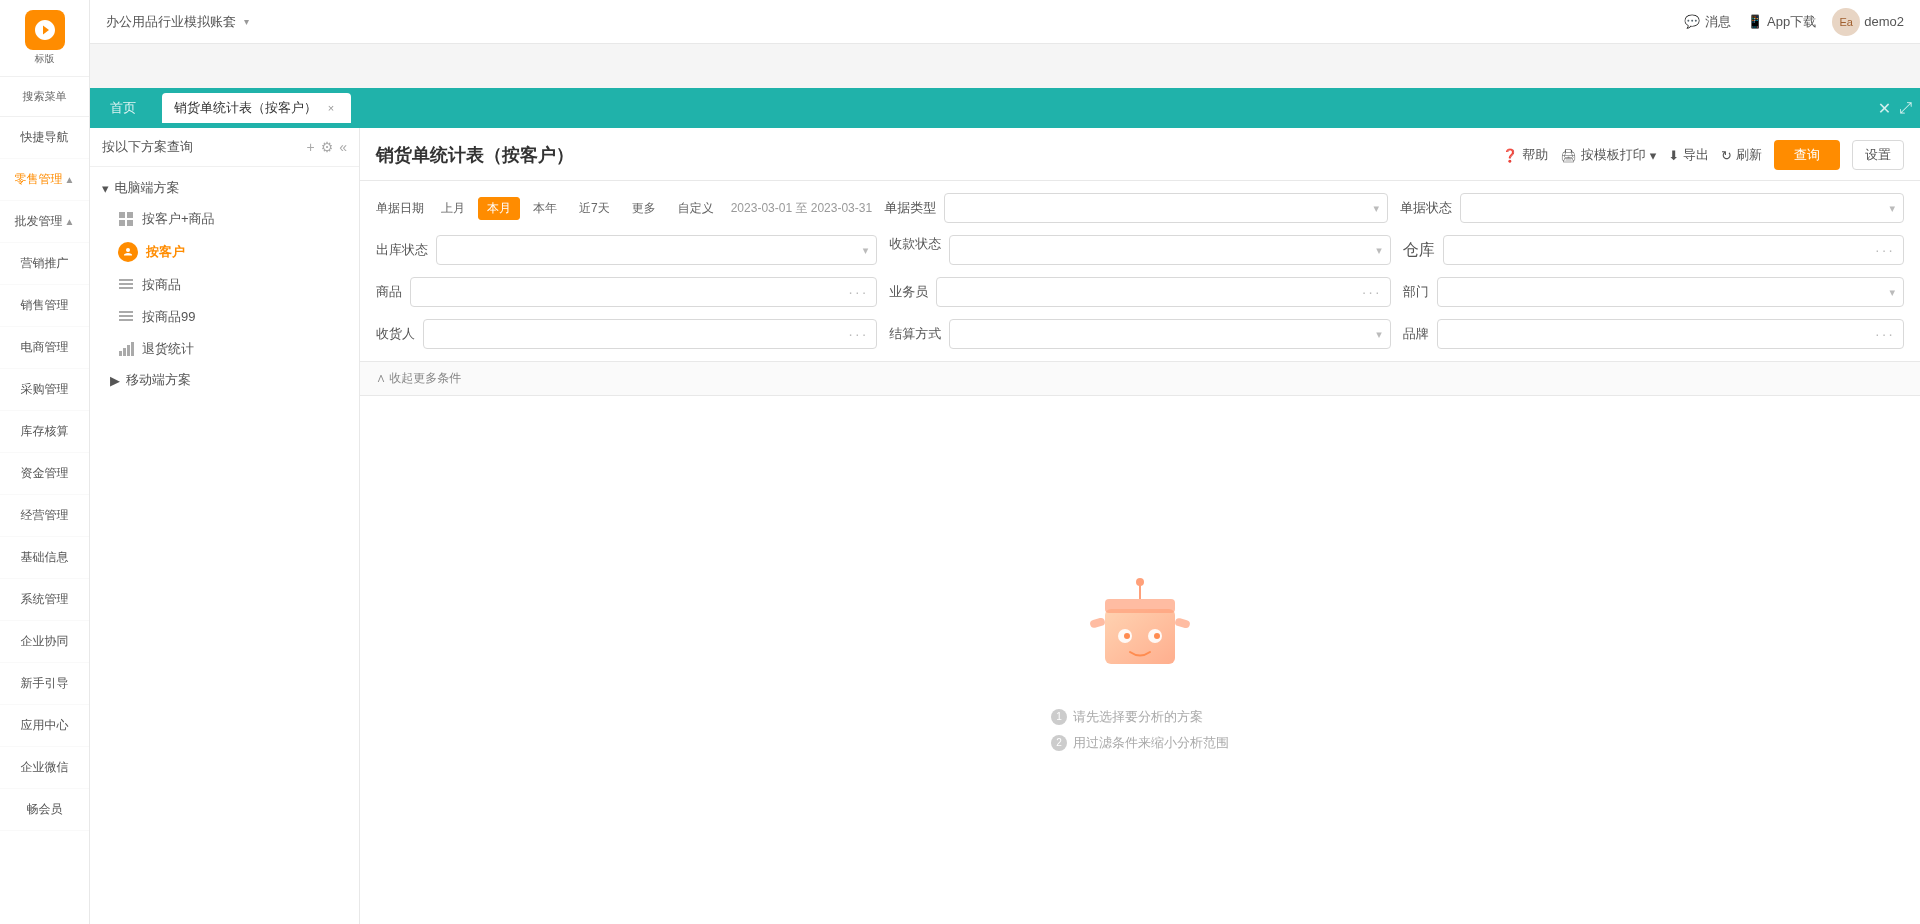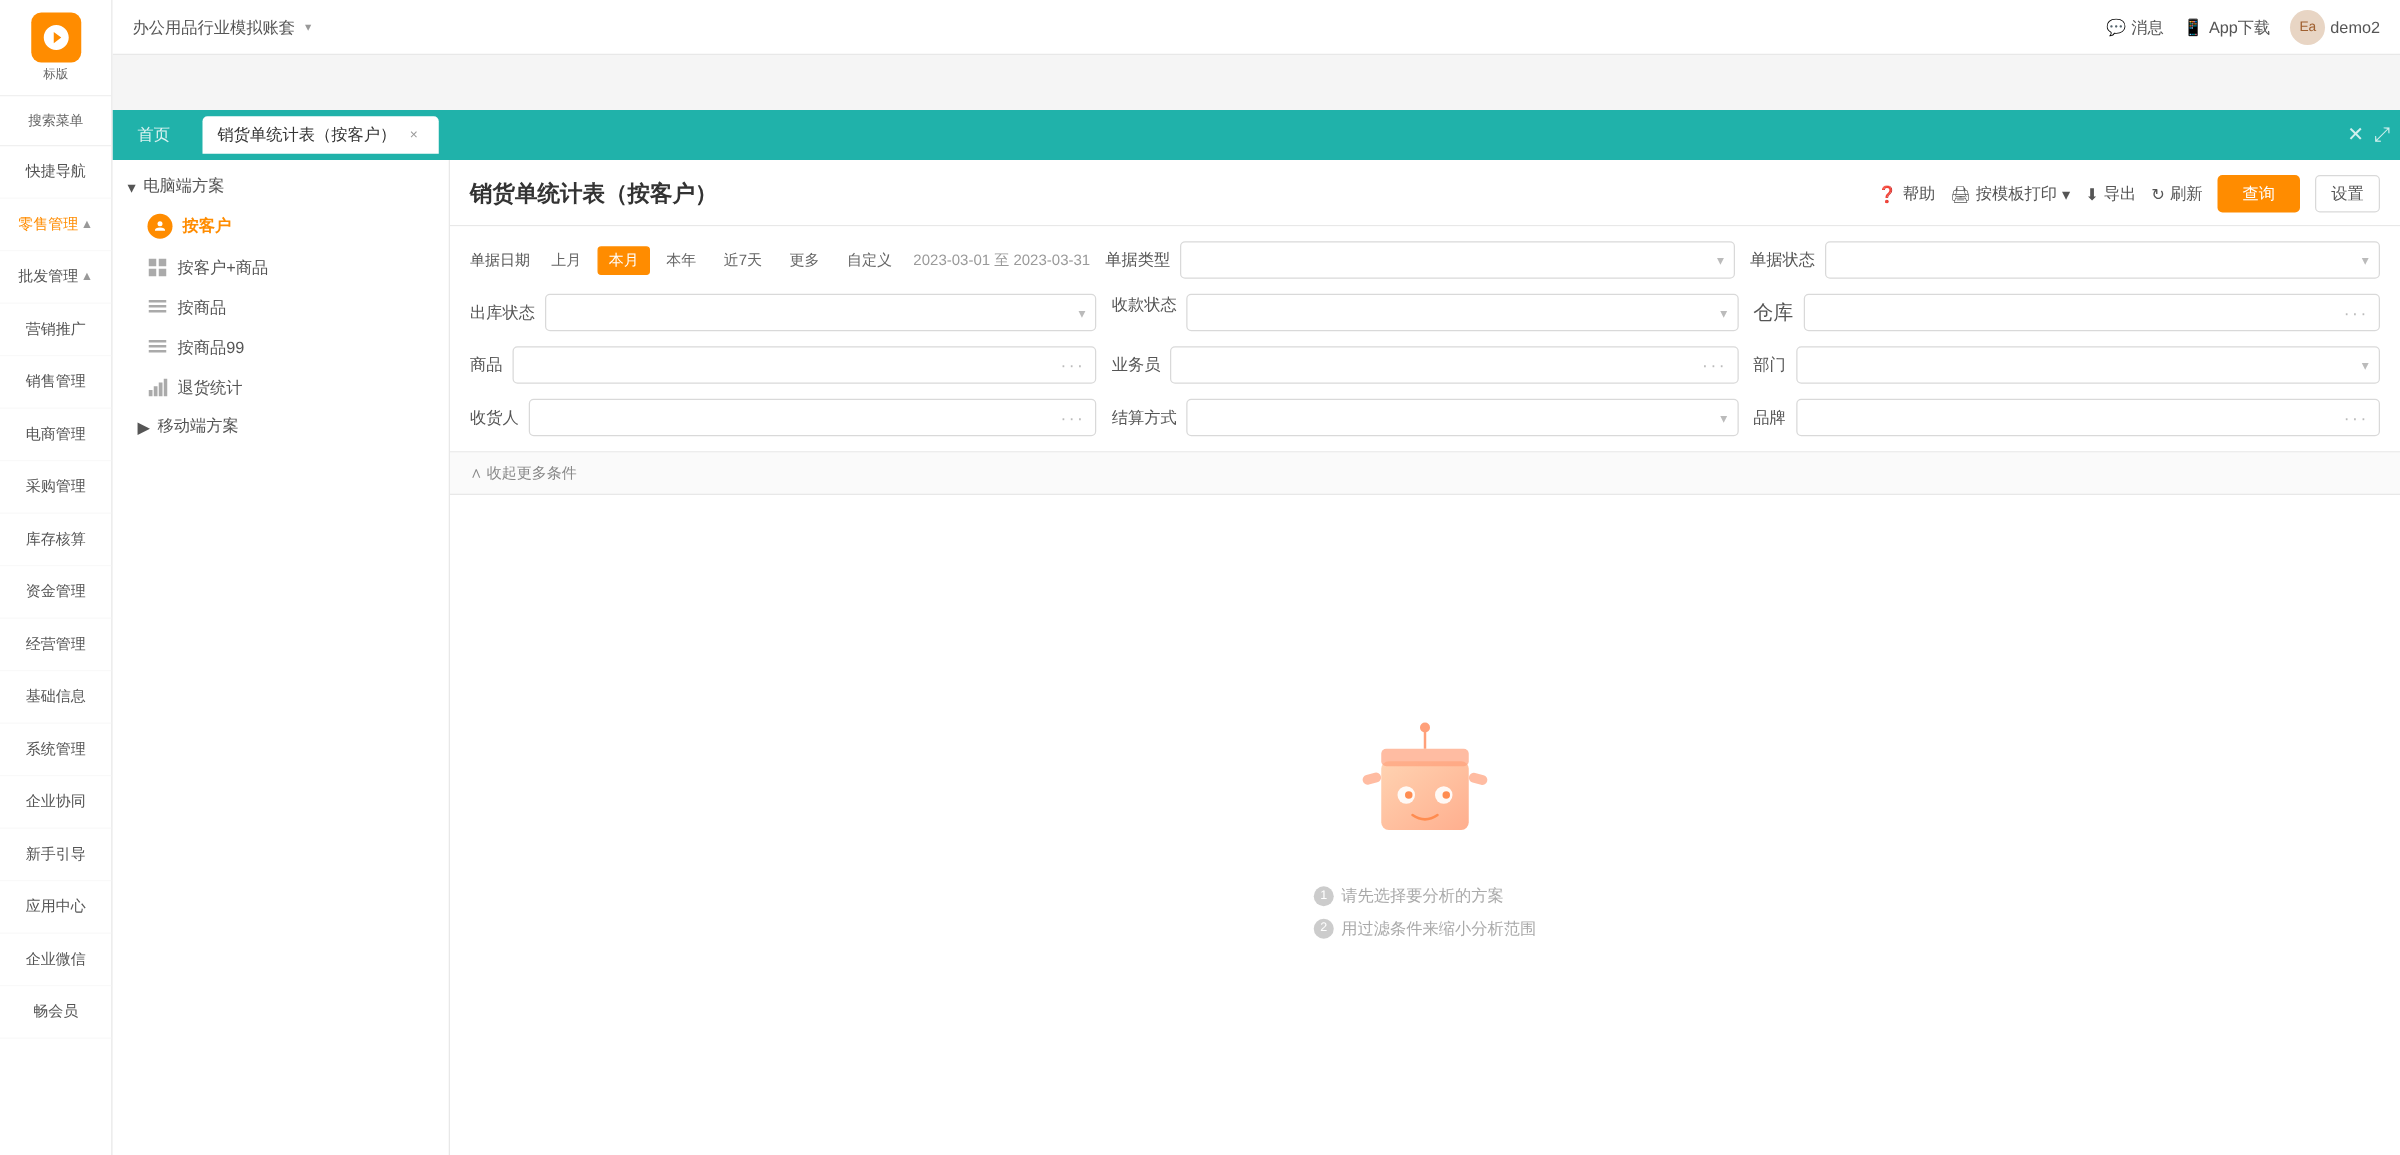--- a/index.html
+++ b/index.html
@@ -165,48 +165,56 @@
     </div>
     <div class="tab-maximize">
       <span>✕</span>
       <span>⤢</span>
     </div>
   </div>
 
   <div class="content">
 
     <div class="left-panel">
+      <div class="left-panel-header">
+        <span class="left-panel-title">按以下方案查询</span>
+        <div class="left-panel-actions">
+          <span>+</span>
+          <span>⚙</span>
+          <span>«</span>
+        </div>
+      </div>
 
       <div class="tree-section">
         <div class="tree-group">
           <div class="tree-group-header">
             <span>▾</span>
             <span>电脑端方案</span>
-          </div>
-
-          <div class="tree-item active">
-            <div class="item-icon">
-              <svg viewBox="0 0 24 24">
-                  <circle cx="12" cy="8" r="4"></circle>
-                  <path d="M12 14c-5 0-8 2-8 4v1h16v-1c0-2-3-4-8-4z"></path>
-                </svg>
-            </div>
-            <span>按客户</span>
           </div>
 
           <div class="tree-item">
             <div class="item-icon-small">
               <svg viewBox="0 0 16 16" width="16" height="16">
                   <rect x="1" y="1" width="6" height="6" fill="#aaa"></rect>
                   <rect x="9" y="1" width="6" height="6" fill="#aaa"></rect>
                   <rect x="1" y="9" width="6" height="6" fill="#aaa"></rect>
                   <rect x="9" y="9" width="6" height="6" fill="#aaa"></rect>
                 </svg>
             </div>
             <span>按客户+商品</span>
+          </div>
+
+          <div class="tree-item active">
+            <div class="item-icon">
+              <svg viewBox="0 0 24 24">
+                  <circle cx="12" cy="8" r="4"></circle>
+                  <path d="M12 14c-5 0-8 2-8 4v1h16v-1c0-2-3-4-8-4z"></path>
+                </svg>
+            </div>
+            <span>按客户</span>
           </div>
 
           <div class="tree-item">
             <div class="item-icon-small">
               <svg viewBox="0 0 16 16" width="16" height="16">
                   <rect x="1" y="2" width="14" height="2" fill="#aaa"></rect>
                   <rect x="1" y="6" width="14" height="2" fill="#aaa"></rect>
                   <rect x="1" y="10" width="14" height="2" fill="#aaa"></rect>
                 </svg>
             </div>

